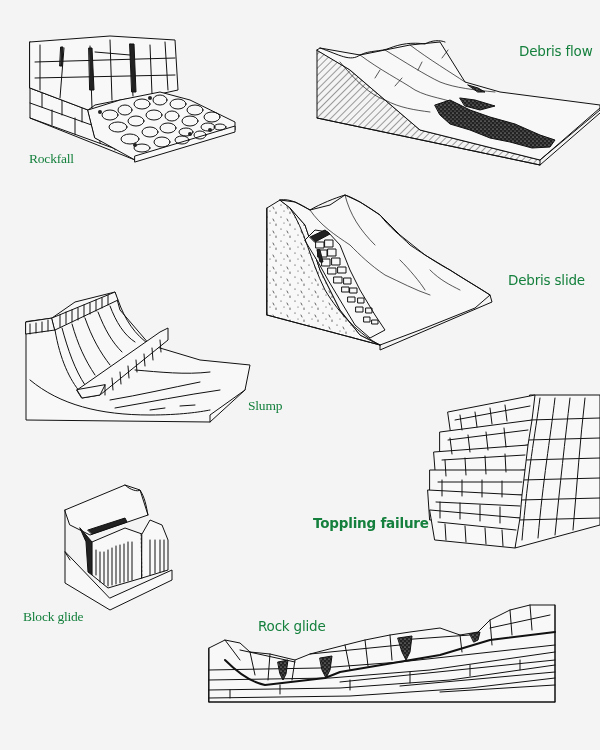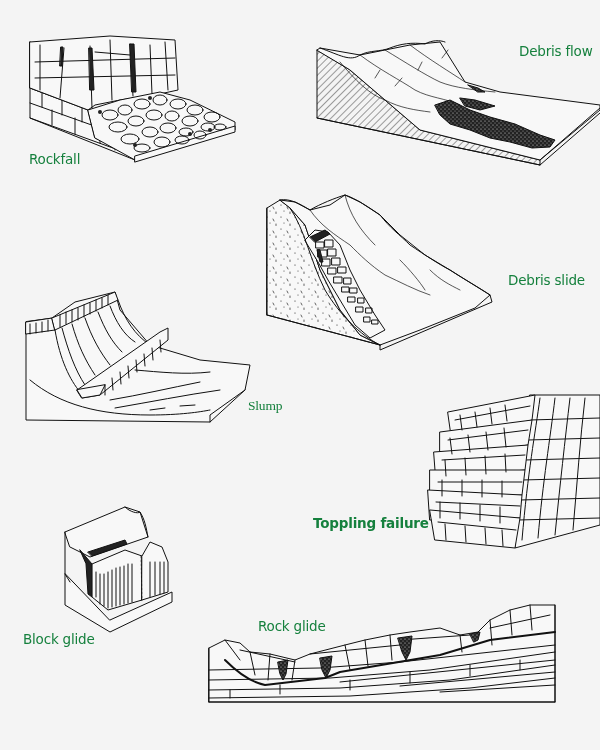--- a/index.html
+++ b/index.html
@@ -32,21 +32,21 @@
     <pattern id="speck" width="14" height="12" patternUnits="userSpaceOnUse">
       <rect width="14" height="12" style="fill:#f8f8f8;stroke:none"></rect>
       <circle cx="3" cy="3" r="0.6" style="fill:#222;stroke:none"></circle>
       <line x1="9" y1="5" x2="10" y2="7" style="stroke:#222;stroke-width:0.7"></line>
       <circle cx="6" cy="9" r="0.5" style="fill:#222;stroke:none"></circle>
       <line x1="12" y1="10" x2="12" y2="11.5" style="stroke:#222;stroke-width:0.7"></line>
     </pattern>
   </defs>
 </svg>
 
-<div class="fig" style="left:0;top:0;width:300px;height:190px;">
+<div class="fig" style="left:0;top:0;width:300px;height:190px;font-family:Liberation Serif, serif;">
   <svg width="300" height="190">
 
     <polygon class="w" points="30,42 30,118 135,160 135,156 95,138 88,110 30,88"></polygon>
 
     <g class="thin">
       <line x1="30" y1="58" x2="90" y2="78"></line>
         <line x1="30" y1="72" x2="88" y2="92"></line>
       <line x1="30" y1="88" x2="95" y2="112"></line>
         <line x1="30" y1="103" x2="100" y2="128"></line>
       <line x1="30" y1="118" x2="135" y2="156"></line>
@@ -297,21 +297,21 @@
         <line x1="200" y1="117" x2="200" y2="133"></line>
       <line x1="145" y1="134" x2="146" y2="150"></line>
         <line x1="165" y1="136" x2="166" y2="152"></line>
       <line x1="185" y1="138" x2="186" y2="154"></line>
         <line x1="202" y1="140" x2="203" y2="156"></line>
     </g>
   </svg>
   <div class="label" style="left:13px;top:125px;">Toppling failure</div>
 </div>
 
-<div class="fig" style="left:0;top:492px;width:250px;height:170px;">
+<div class="fig" style="left:0;top:470px;width:250px;height:170px;font-family:Liberation Serif, serif;">
   <svg width="250" height="170">
 
     <polygon class="w" points="65,82 65,113 110,140 172,110 172,100 110,128"></polygon>
 
     <polygon class="w" points="65,40 125,15 140,20 148,45 90,65 70,55"></polygon>
     <path d="M65,40 L65,82 L70,90"></path>
     <path d="M125,15 C130,20 138,22 140,20 C145,28 146,35 148,45"></path>
 
     <polygon class="w" points="92,72 125,58 142,64 142,108 108,118 92,105"></polygon>
     <polygon class="w" points="142,64 150,50 162,55 168,70 168,100 142,108"></polygon>

